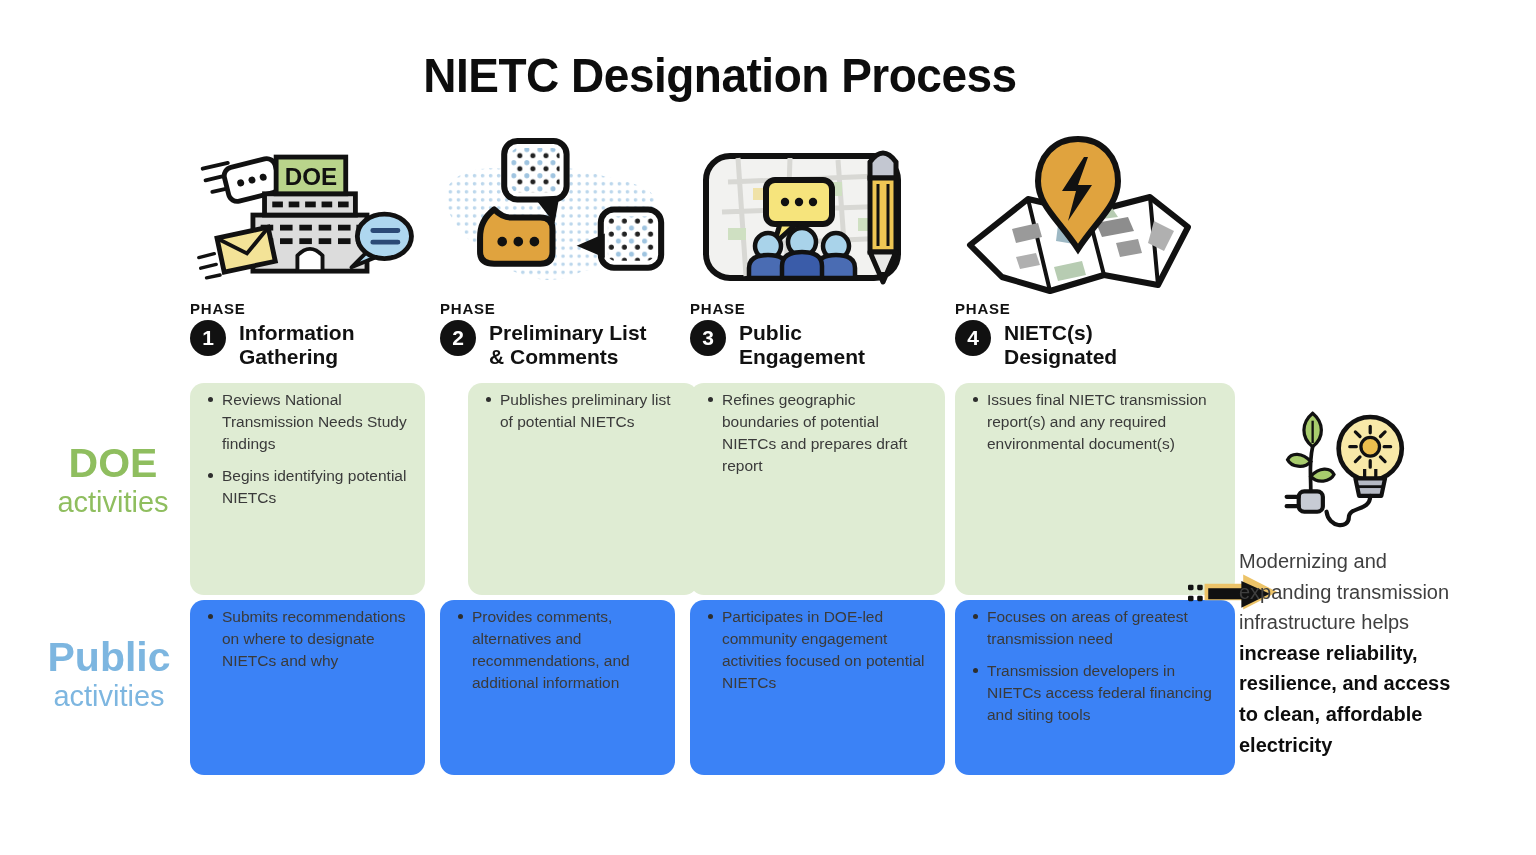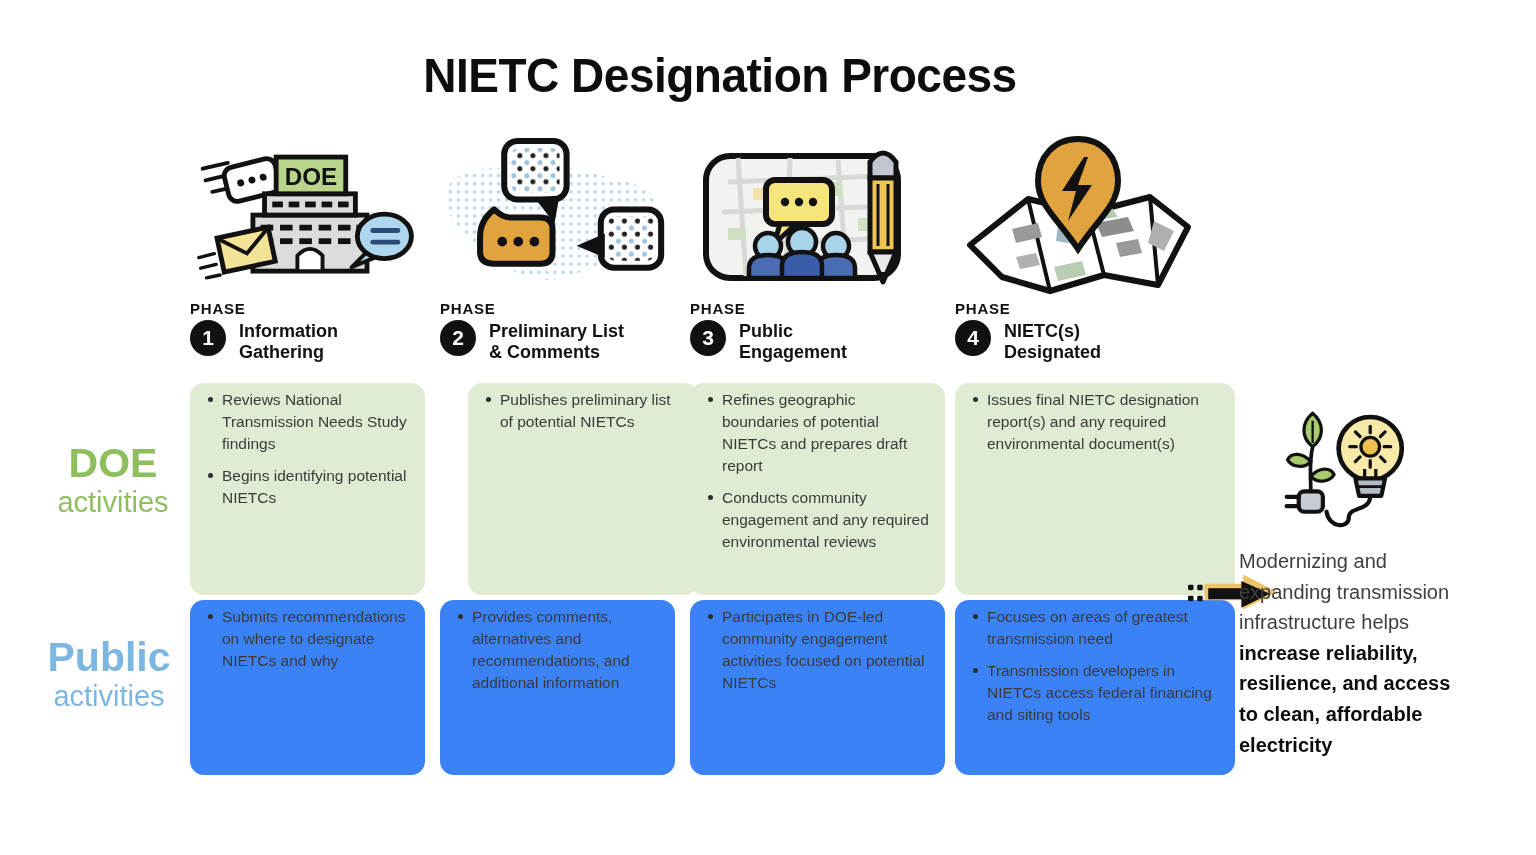--- a/index.html
+++ b/index.html
@@ -16,21 +16,21 @@
   .icon-area svg { width:100%; height:100%; display:block; }
   .phase-header { top:300px; }
   .phase-word { font-size:15px; font-weight:bold; letter-spacing:0.8px; color:#111; }
   .phase-row { display:flex; align-items:flex-start; margin-top:3px; }
   .phase-circle {
     width:36px; height:36px; border-radius:50%; background:#111; color:#fff;
     font-weight:bold; font-size:21px; display:flex; align-items:center; justify-content:center;
     flex:0 0 auto;
   }
   .phase-title {
-    margin-left:13px; font-size:18px; font-weight:bold; line-height:1.15; color:#111;
+    margin-left:13px; font-size:21px; font-weight:bold; line-height:1.15; color:#111;
     white-space:pre-line; padding-top:1px;
   }
   .box { border-radius:14px; }
   .box.green { background:#dfecd3; top:383px; height:212px; }
   .box.blue  { background:#3b82f6; top:600px; height:175px; }
   .box ul { list-style:none; margin:0; padding:6px 12px 0 16px; }
   .box li {
     position:relative; padding-left:16px; font-size:15.5px; line-height:1.42;
     color:#3a3a3a; margin-bottom:10px;
   }
@@ -220,26 +220,25 @@
       </ul>
     </div>
   <div class="abs box green" style="left:440px;width:230px;margin-left:28px;">
       <ul>
         <li>Publishes preliminary list of potential NIETCs</li>
       </ul>
     </div>
   <div class="abs box green" style="left:690px;width:255px;">
       <ul>
         <li>Refines geographic boundaries of potential NIETCs and prepares draft report</li>
-        <li>Conducts community engagement and any required environmental reviews</li>
       </ul>
     </div>
   <div class="abs box green" style="left:955px;width:280px;">
       <ul>
-        <li>Issues final NIETC designation report(s) and any required environmental document(s)</li>
+        <li>Issues final NIETC transmission report(s) and any required environmental document(s)</li>
       </ul>
     </div>
 
   <div class="abs box blue" style="left:190px;width:235px;">
       <ul>
         <li>Submits recommendations on where to designate NIETCs and why</li>
       </ul>
     </div>
   <div class="abs box blue" style="left:690px;width:255px;">
       <ul>

